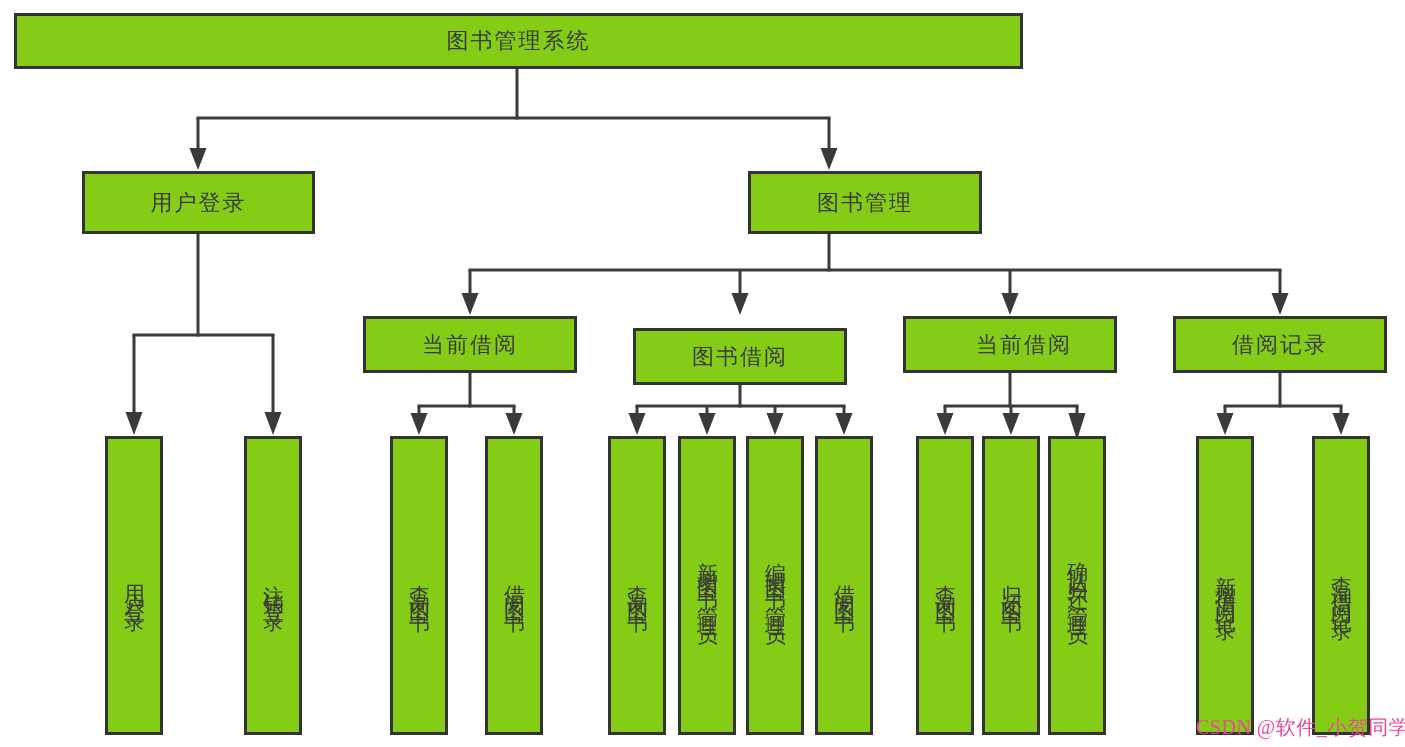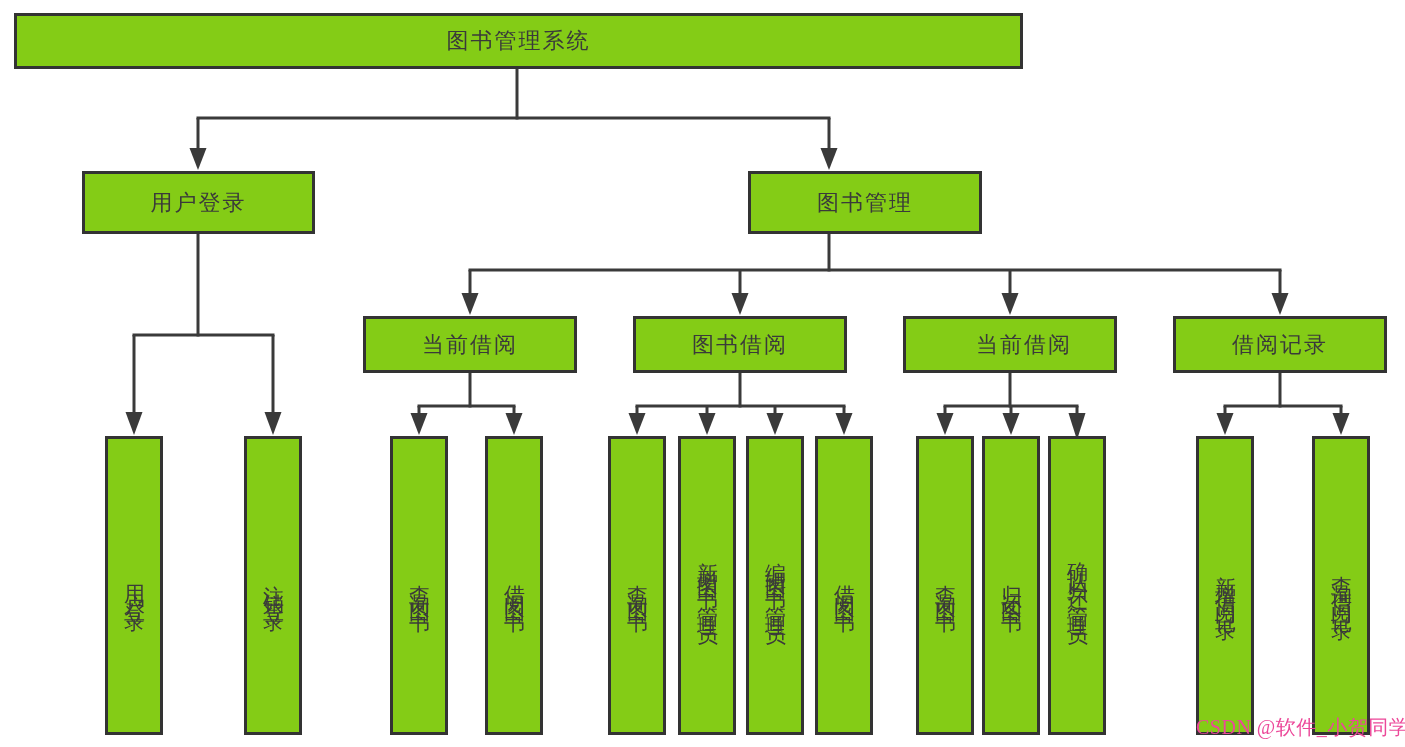--- a/index.html
+++ b/index.html
@@ -37,21 +37,21 @@
     font-size: 22px;
     letter-spacing: 2px;
     color: #3a3a3a;
     white-space: nowrap;
   }
   .root  { left: 14px;  top: 13px;  width: 1009px; height: 56px; }
   .lvl2a { left: 82px;  top: 171px; width: 233px;  height: 63px; }
   .lvl2b { left: 712px; top: 171px; width: 234px;  height: 63px; margin-left: 36px; }
   .lvl3  { top: 316px; height: 57px; width: 214px; }
   .l3a { left: 363px; }
-  .l3b { left: 633px; }
+  .l3b { left: 633px; margin-top: 12px; }
   .l3c { left: 903px; padding-left: 28px; }
   .l3d { left: 1173px; }
   .leaf {
     top: 436px;
     width: 58px;
     height: 299px;
   }
   .vtext {
     writing-mode: vertical-rl;
     font-size: 21px;

